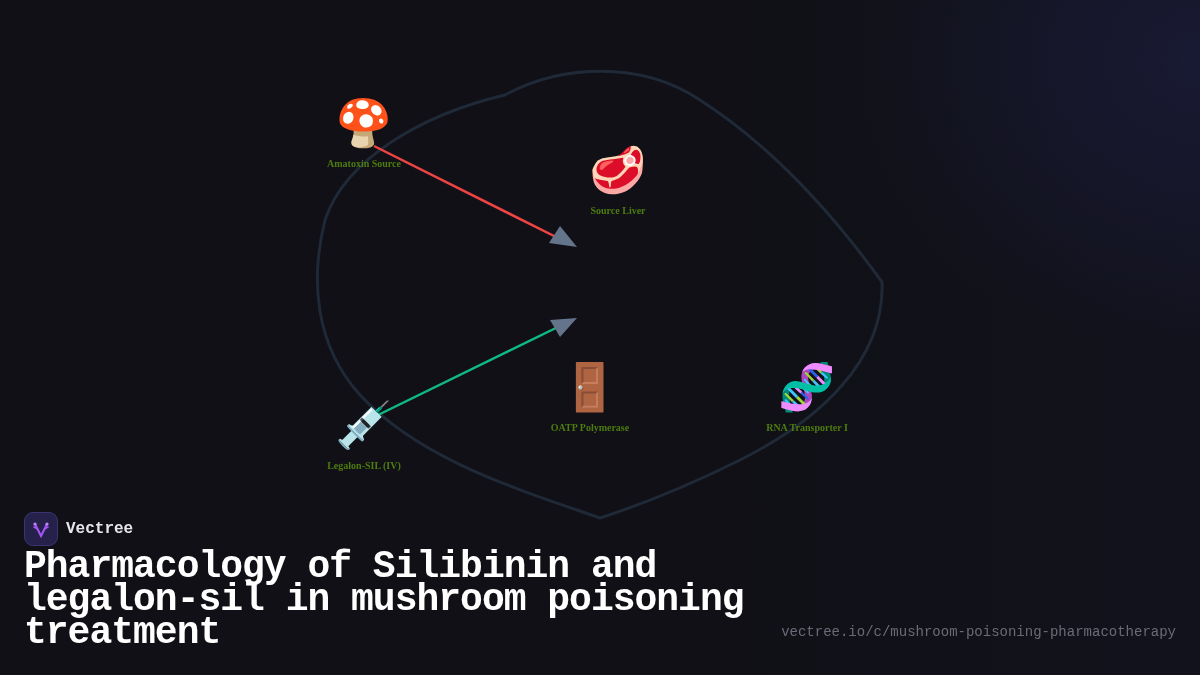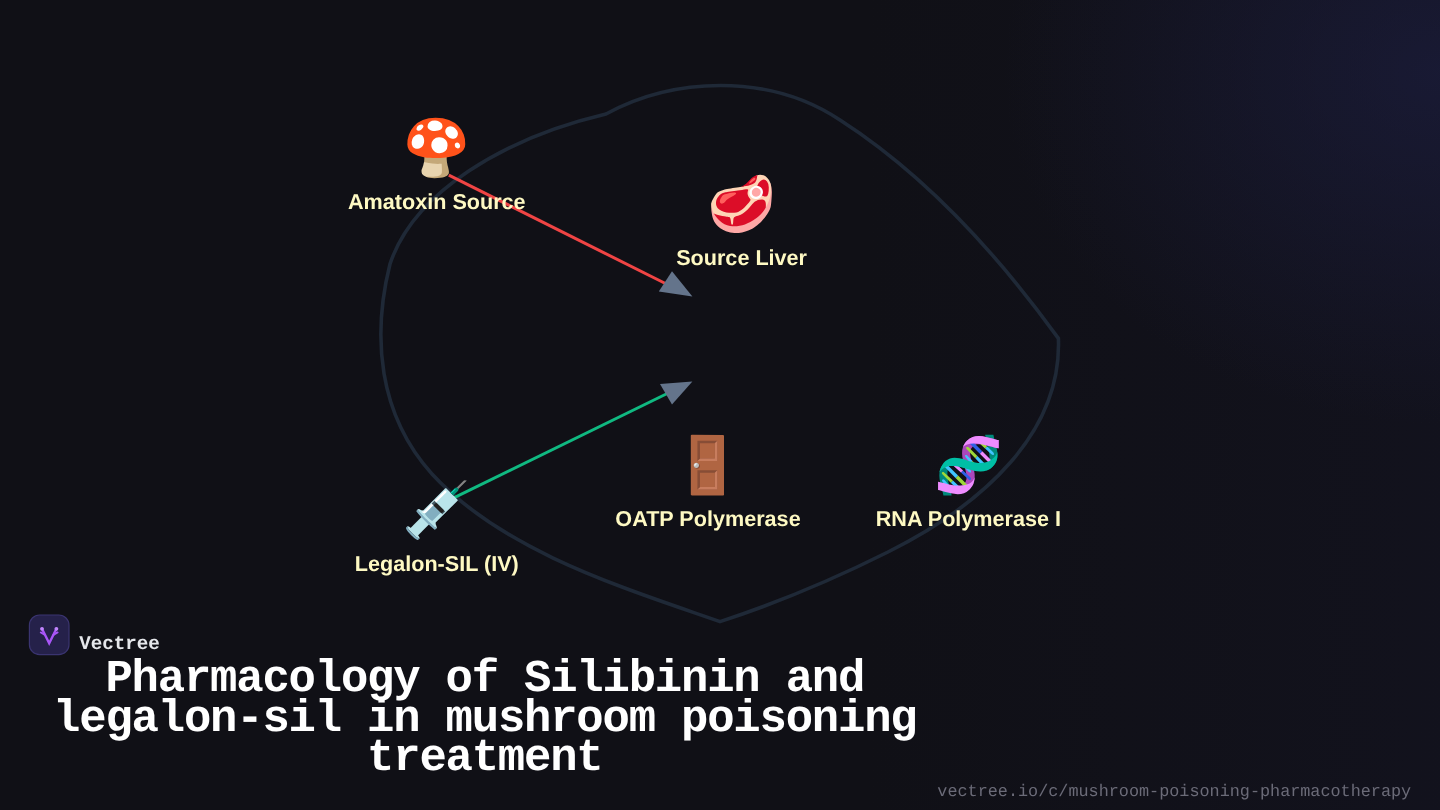--- a/index.html
+++ b/index.html
@@ -18,46 +18,46 @@
   .node {
     position:absolute; transform:translate(-50%, 0);
     display:flex; flex-direction:column; align-items:center;
   }
   .node .emoji {
     font-size:46px; line-height:54px; height:54px;
     font-family:"DejaVu Sans", sans-serif;
   }
   .node .label {
     margin-top:8px;
-    font-size:18px; font-weight:bold; color:#fef9c3;
+    font-size:10px; font-weight:bold; color:#4d7c0f;
     white-space:nowrap;
+    font-family:Liberation Serif, serif;
   }
   .brand {
     position:absolute; left:24px; top:512px;
-    display:flex; align-items:flex-end; gap:8px;
+    display:flex; align-items:center; gap:8px;
   }
   .brand-logo {
     width:34px; height:34px; border-radius:9px;
     background:#25214a; border:1px solid #3a3470;
     display:flex; align-items:center; justify-content:center; box-sizing:border-box;
   }
   .brand-name {
     font-family:"Liberation Mono", monospace; font-weight:bold;
     font-size:16px; color:#e5e7eb;
   }
   .title {
     position:absolute; left:24px; top:550px; width:760px;
     font-family:"Liberation Mono", monospace; font-weight:bold;
     font-size:38px; line-height:33px; color:#ffffff; margin:0;
     letter-spacing:-1px;
-    text-align:center;
   }
   .url {
     position:absolute; right:24px; top:624px;
-    font-family:"Liberation Mono", monospace; font-size:14px; color:#6b6b78;margin-top:28px;
+    font-family:"Liberation Mono", monospace; font-size:14px; color:#6b6b78;
   }
 </style>
 </head>
 <body>
 
 <div class="bg-glow"></div>
 
 <svg class="diagram" width="1200" height="675">
   <defs>
     <marker id="arrow" viewBox="0 0 10 10" refX="9" refY="5" markerWidth="9" markerHeight="9" orient="auto-start-reverse" markerUnits="userSpaceOnUse">
@@ -86,21 +86,21 @@
   <span class="label">Legalon-SIL (IV)</span>
 </div>
 
 <div class="node" style="left:590px; top:360px;">
   <span class="emoji">🚪</span>
   <span class="label">OATP Polymerase</span>
 </div>
 
 <div class="node" style="left:807px; top:360px;">
   <span class="emoji">🧬</span>
-  <span class="label">RNA Polymerase I</span>
+  <span class="label">RNA Transporter I</span>
 </div>
 
 <div class="brand">
   <div class="brand-logo">
     <svg width="20" height="20" viewBox="0 0 20 20">
       <path d="M4,5 L10,17 L16,5" fill="none" stroke="#a855f7" stroke-width="2" stroke-linecap="round"></path>
       <path d="M6.5,10 L3,8 M13.5,10 L17,8" stroke="#a855f7" stroke-width="1.6" stroke-linecap="round"></path>
       <circle cx="4" cy="5" r="1.6" fill="#c084fc"></circle>
       <circle cx="16" cy="5" r="1.6" fill="#c084fc"></circle>
     </svg>

